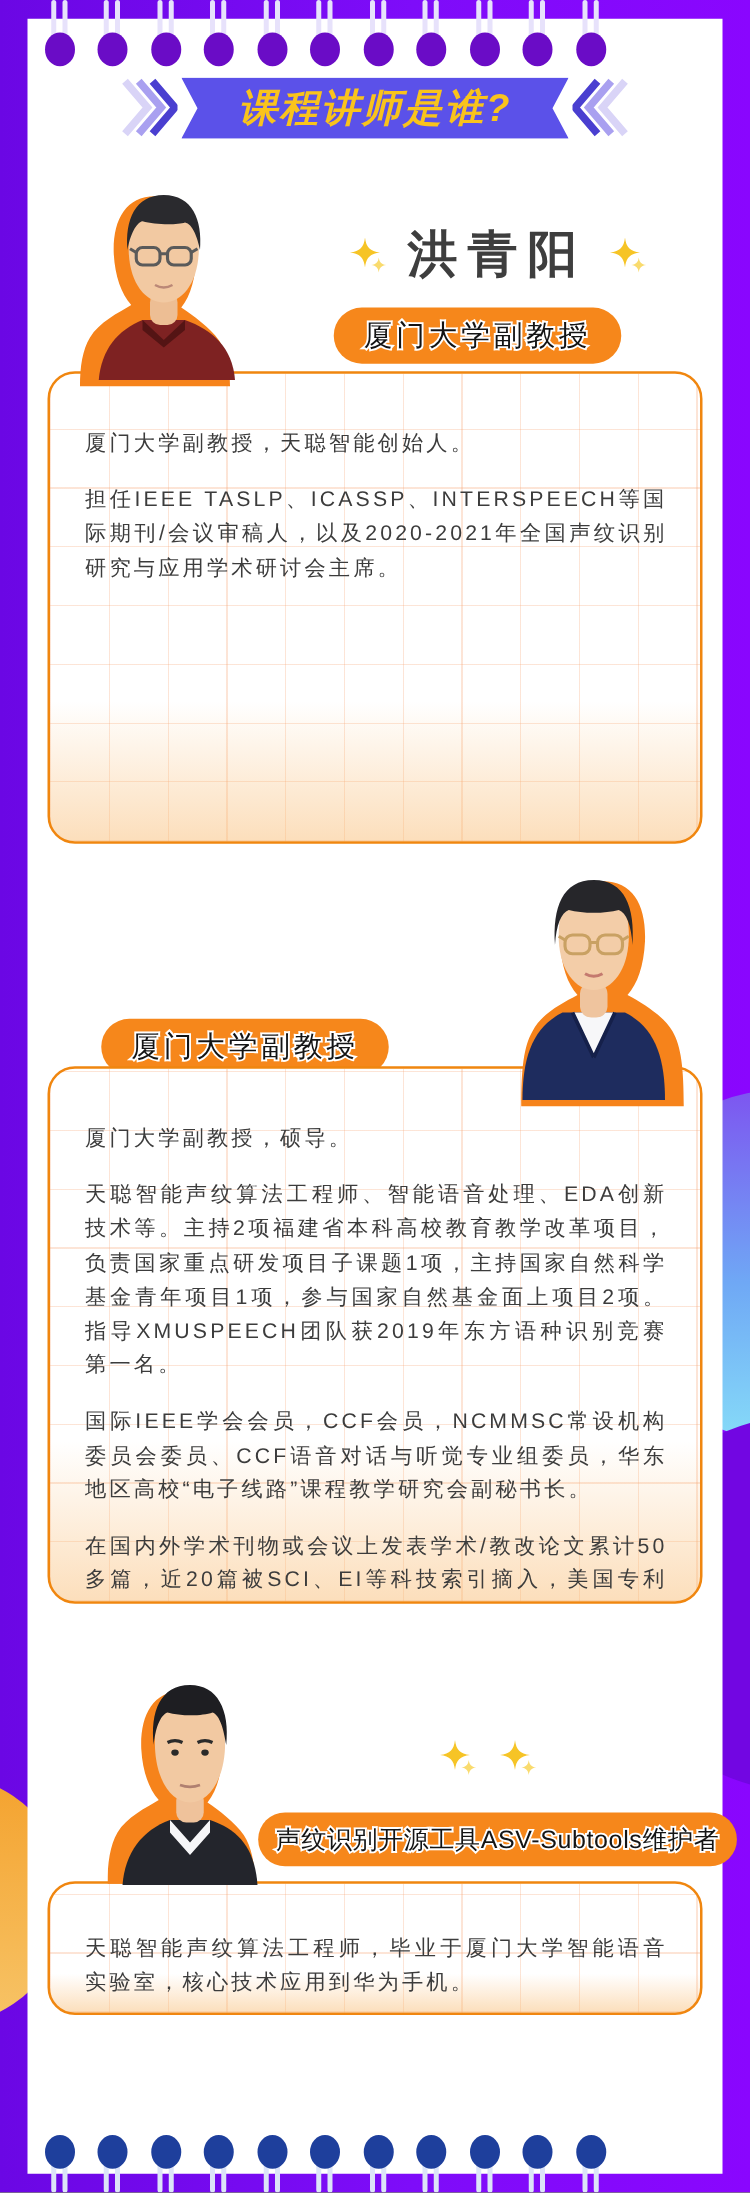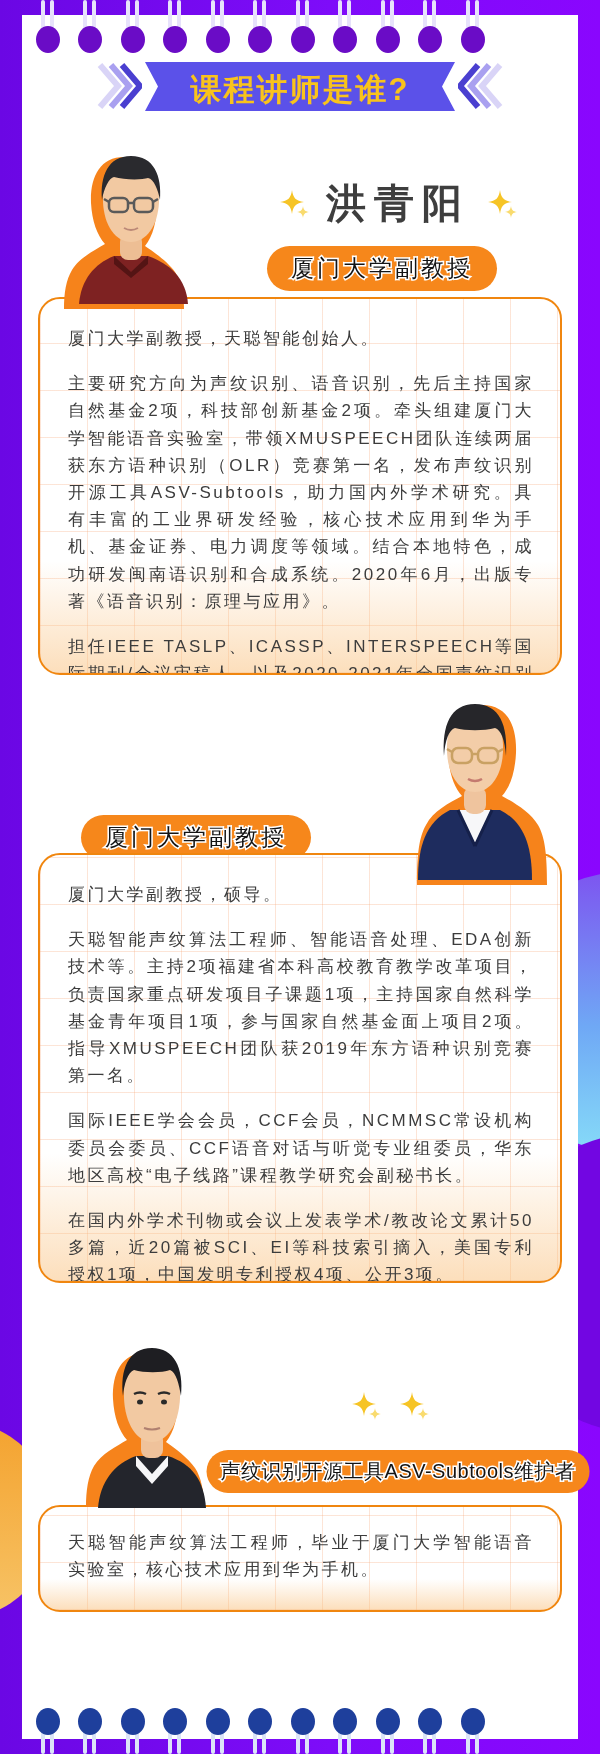--- a/index.html
+++ b/index.html
@@ -23,22 +23,22 @@
   .ring .l{position:absolute;width:3.5px;border-radius:2px;}
   .ring.top .l{top:0;height:42px;background:#E7E2FB;}
   .ring.top .l1{left:6px}.ring.top .l2{left:15px}
   .ring.top .knob{position:absolute;left:1px;top:26px;width:24px;height:27px;border-radius:50%;background:#6A0CC6;}
   .ring.bot{top:1700px;}
   .ring.bot .l{top:22px;height:32px;background:#DCE4F8;}
   .ring.bot .l1{left:6px}.ring.bot .l2{left:15px}
   .ring.bot .knob{position:absolute;left:1px;top:8px;width:24px;height:27px;border-radius:50%;background:#1E3F9C;}
   
   .ribbon{position:absolute;left:145px;top:62px;width:310px;height:49px;background:#5B51E9;z-index:2;
-    display:flex;align-items:flex-end;justify-content:center;
-    clip-path:polygon(0 0,100% 0,calc(100% - 13px) 50%,100% 100%,0 100%,13px 50%);}
+    display:flex;align-items:center;justify-content:center;
+    clip-path:polygon(0 0,100% 0,calc(100% - 13px) 50%,100% 100%,0 100%,13px 50%);font-style:italic;}
   .ribbon-text{color:#F9C31C;font-size:31px;font-weight:bold;letter-spacing:2px;}
   .chev{position:absolute;top:60px;z-index:2;}
   .chev.left{left:96px;}
   .chev.right{left:458px;}
   
   .photo{position:absolute;z-index:3;}
   .photo svg{display:block;width:100%;height:100%;}
   
   .name-row{position:absolute;z-index:2;display:flex;align-items:center;justify-content:center;gap:16px;}
   .name{font-size:40px;font-weight:bold;color:#3E3E3E;letter-spacing:8px;white-space:nowrap;}
@@ -52,21 +52,21 @@
     -webkit-text-stroke:3px #ffffff;paint-order:stroke fill;}
   .badge.small{font-size:20px;letter-spacing:0.5px;padding:8px 14px;}
   
   .card{position:absolute;left:38px;width:524px;z-index:2;box-sizing:border-box;
     border:2.5px solid #F0860F;border-radius:22px;background-color:#fff;
     background-image:
       linear-gradient(180deg,rgba(255,255,255,0) 70%,rgba(249,190,120,0.50) 100%),
       repeating-linear-gradient(0deg,rgba(246,160,110,0.28) 0 1px,transparent 1px 47px),
       repeating-linear-gradient(90deg,rgba(246,160,110,0.28) 0 1px,transparent 1px 47px);
     padding:26px 26px 0 28px;overflow:hidden;}
-  .card p{margin:0 0 18px 0;font-size:17px;line-height:1.6;letter-spacing:2.5px;
+  .card p{margin:16px 0 18px 0;font-size:17px;line-height:1.6;letter-spacing:2.5px;
     color:#3C3C3C;text-align:justify;}
 </style>
 </head>
 <body>
 
 <div class="canvas">
 
   <div class="deco-blue"></div>
   <div class="deco-purple"></div>
   <div class="deco-yellow"></div>
@@ -171,21 +171,20 @@
     <svg class="sparkle" viewBox="0 0 32 32">
       <path d="M14 2 C15 10 18 13 26 14 C18 15 15 18 14 26 C13 18 10 15 2 14 C10 13 13 10 14 2 Z" fill="#F6C426"></path>
       <path d="M25 18 C25.6 22 27 23.4 31 24 C27 24.6 25.6 26 25 30 C24.4 26 23 24.6 19 24 C23 23.4 24.4 22 25 18 Z" fill="#F9DB6E"></path>
     </svg>
   </div>
 
   <div class="badge" style="left:382px;top:246px">厦门大学副教授</div>
 
   <div class="card" style="top:297px;height:378px">
     <p>厦门大学副教授，天聪智能创始人。</p>
-    <p>主要研究方向为声纹识别、语音识别，先后主持国家自然基金2项，科技部创新基金2项。牵头组建厦门大学智能语音实验室，带领XMUSPEECH团队连续两届获东方语种识别（OLR）竞赛第一名，发布声纹识别开源工具ASV-Subtools，助力国内外学术研究。具有丰富的工业界研发经验，核心技术应用到华为手机、基金证券、电力调度等领域。结合本地特色，成功研发闽南语识别和合成系统。2020年6月，出版专著《语音识别：原理与应用》。</p>
     <p>担任IEEE TASLP、ICASSP、INTERSPEECH等国际期刊/会议审稿人，以及2020-2021年全国声纹识别研究与应用学术研讨会主席。</p>
   </div>
 
 
   <div class="badge" style="left:196px;top:815px">厦门大学副教授</div>
 
   <div class="photo" style="left:402px;top:694px;width:146px;height:192px">
     <svg viewBox="0 0 146 192">
       <path d="M73 6 C48 6 38 26 39 54 C40 74 45 88 53 97 C40 104 24 112 17 126 C10 138 8 156 8 186 L138 186 C138 156 136 138 129 126 C122 114 106 104 93 97 C101 88 106 74 107 54 C108 26 98 6 73 6 Z" fill="#F6831B" transform="translate(7,5)"></path>
       <path d="M16 186 C16 152 24 128 48 116 L98 116 C122 128 130 152 130 186 Z" fill="#1E2C5E"></path>

